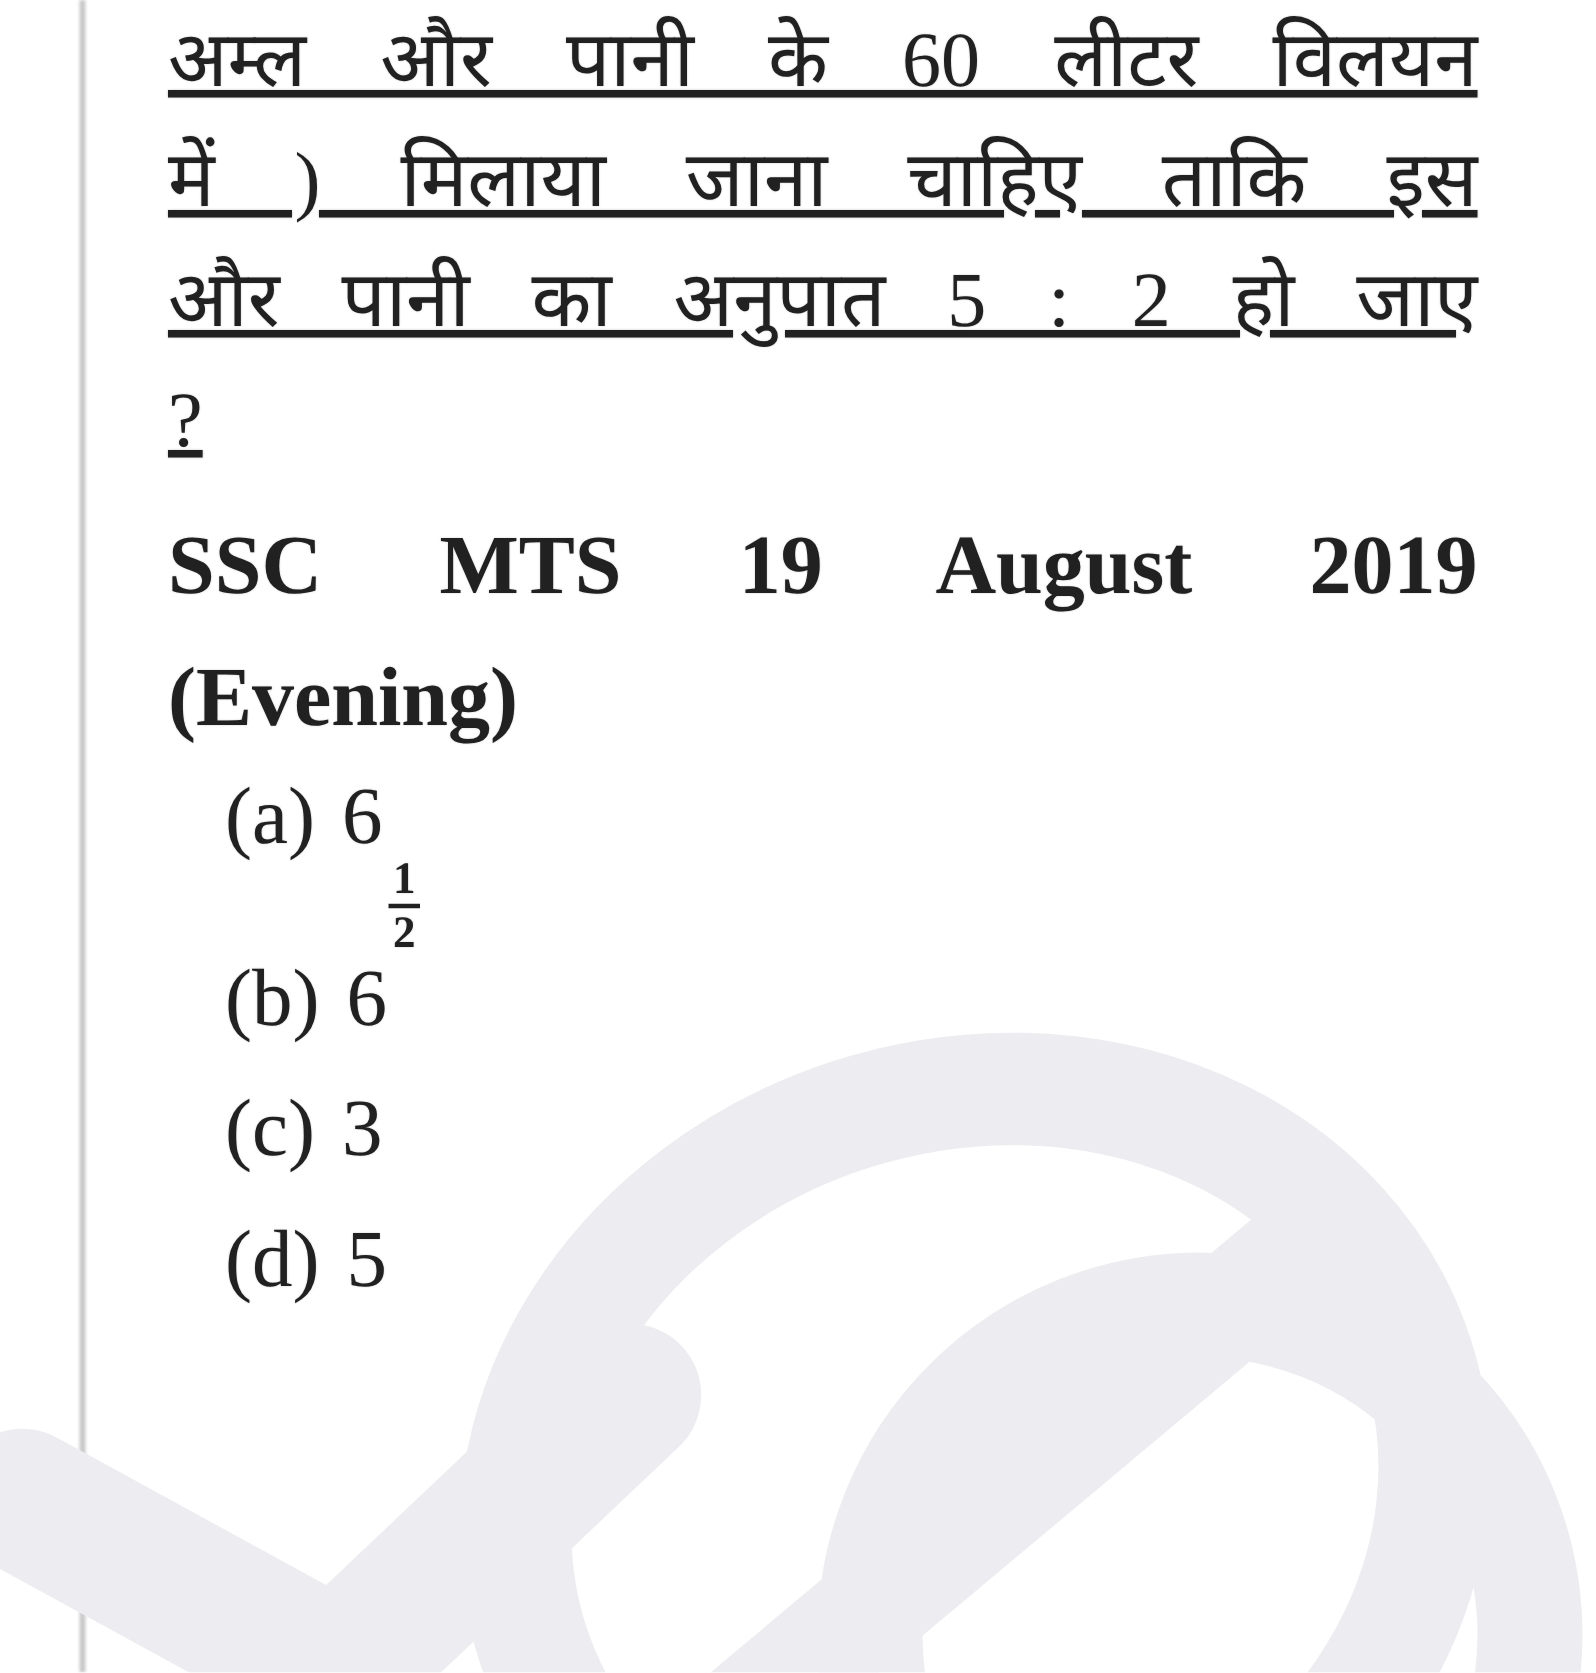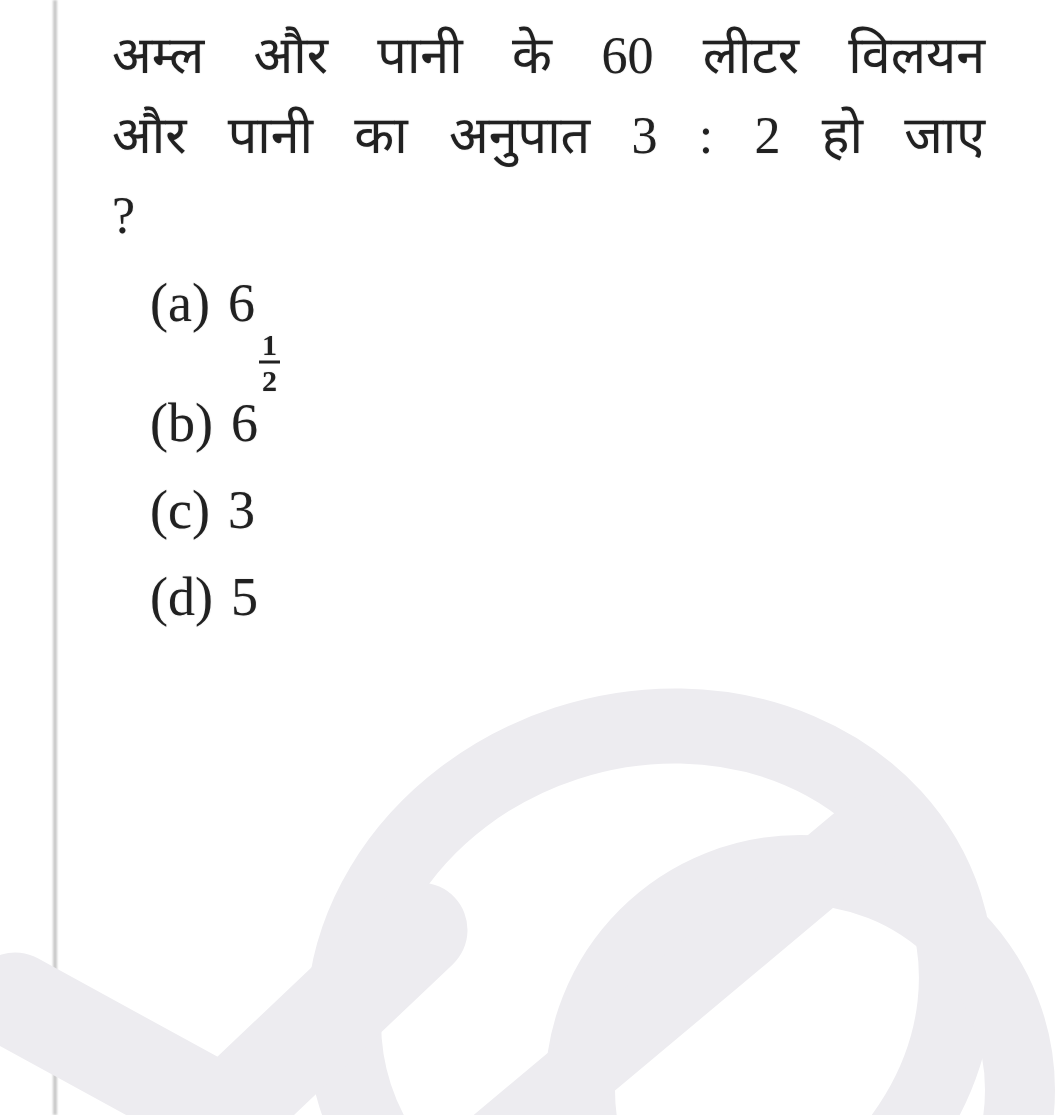--- a/index.html
+++ b/index.html
@@ -27,24 +27,24 @@
   .watermark{
     position:absolute;
     left:0;top:0;width:1064px;height:1115px;
     pointer-events:none;
   }
   .content{
     position:absolute;
     left:112px;top:0;width:873px;
   }
   .question{
-    padding-top:16px;
+    padding-top:1px;
     font-size:52px;
     line-height:80px;
-    position:relative;z-index:2;
+    position:relative;z-index:2;text-decoration:underline;
   }
   .qline{
     text-align:justify;
     text-align-last:justify;
     -moz-text-align-last:justify;
   }
   .qline.last{
     text-align-last:left;
     -moz-text-align-last:left;
   }
@@ -101,25 +101,28 @@
     <circle cx="800" cy="1090" r="220" stroke-width="70"></circle>
     <line x1="470" y1="1165" x2="870" y2="830" stroke-width="72" stroke-linecap="round"></line>
     <polyline points="15,1000 225,1115 420,930" stroke-width="95" stroke-linejoin="round" stroke-linecap="round"></polyline>
   </g>
 </svg>
 
 <div class="content">
 
   <div class="question">
     <div class="qline">अम्ल और पानी के 60 लीटर विलयन</div>
-    <div class="qline">और पानी का अनुपात 3 : 2 हो जाए</div>
+    <div class="qline">में ) मिलाया जाना चाहिए ताकि इस</div>
+    <div class="qline">और पानी का अनुपात 5 : 2 हो जाए</div>
     <div class="qline last">?</div>
   </div>
 
   <div class="source">
+    <div class="justified">SSC MTS 19 August 2019</div>
+    <div>(Evening)</div>
   </div>
 
   <ul class="options">
     <li class="option">
       <span class="label">(a)</span>
       <span class="value">
         <span>6</span><span class="frac">
             <span class="num">1</span>
             <span class="den">2</span>
           </span>

